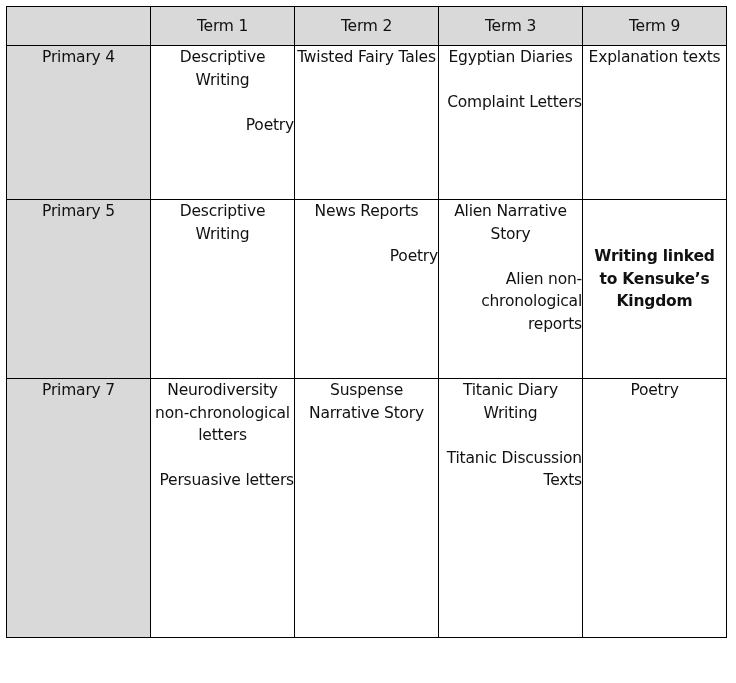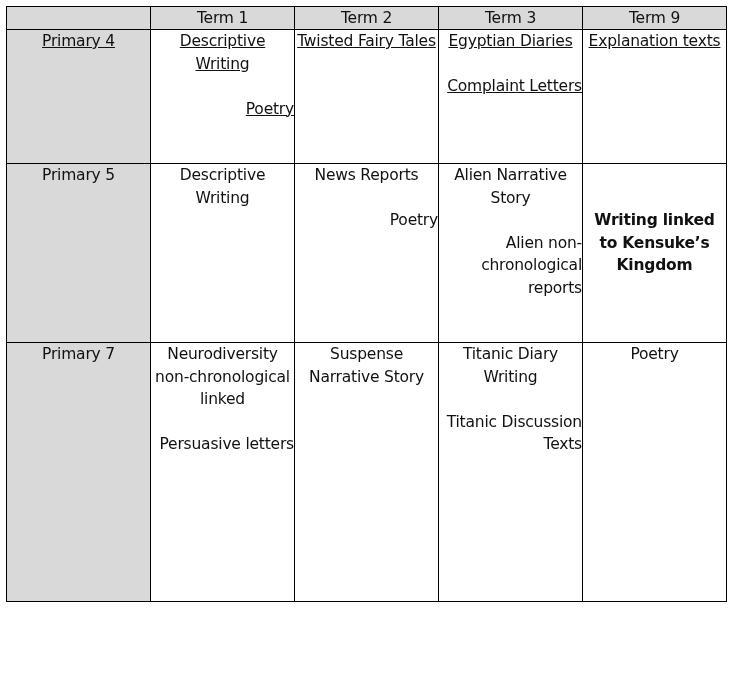--- a/index.html
+++ b/index.html
@@ -28,31 +28,31 @@
       padding: 0;
       text-align: center;
       vertical-align: top;
       font-weight: normal;
       font-size: 15.5px;
       line-height: 22.5px;
       letter-spacing: -0.2px;
     }
     col.c-label { width: 144px; }
     col.c-term { width: 144px; }
-    tr.header-row { height: 23px; }
+    tr.header-row { height: 39px; }
     tr.header-row th {
       background: #d9d9d9;
       vertical-align: middle;
       line-height: 21px;
     }
     td.row-label {
       background: #d9d9d9;
       padding-top: 2px;
     }
-    tr.row-p4 { height: 134px; text-decoration: underline; }
+    tr.row-p4 { height: 154px; }
     tr.row-p5 { height: 179px; }
     tr.row-p6 { height: 134px; }
     tr.row-p7 { height: 259px; }
     td.cell { padding-top: 23px; }
     td.cell.p5-t4 { padding-top: 45px; font-weight: bold; }
     .entry { display: block; }
     .entry + .entry { margin-top: 22.5px; text-align: right; }
   </style>
 </head>
 <body>
@@ -109,21 +109,21 @@
       </td>
       <td class="cell p5-t4">
         <span class="entry">Writing linked to Kensuke’s Kingdom</span>
       </td>
     </tr>
 
 
     <tr class="row-p7">
       <td class="row-label">Primary 7</td>
       <td class="cell">
-        <span class="entry">Neurodiversity non-chronological linked</span>
+        <span class="entry">Neurodiversity non-chronological letters</span>
         <span class="entry">Persuasive letters</span>
       </td>
       <td class="cell">
         <span class="entry">Suspense Narrative Story</span>
       </td>
       <td class="cell">
         <span class="entry">Titanic Diary Writing</span>
         <span class="entry">Titanic Discussion Texts</span>
       </td>
       <td class="cell">

